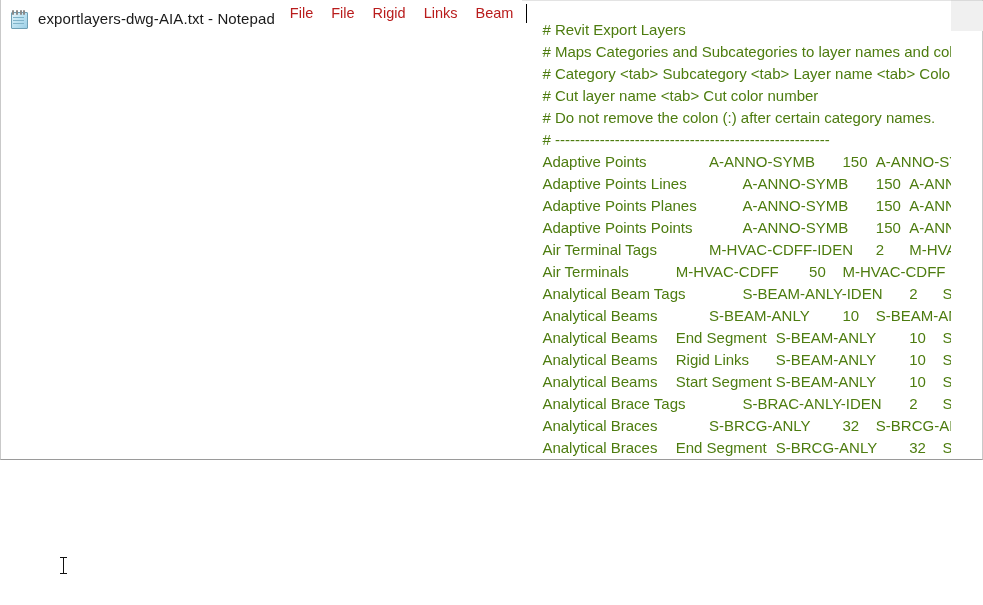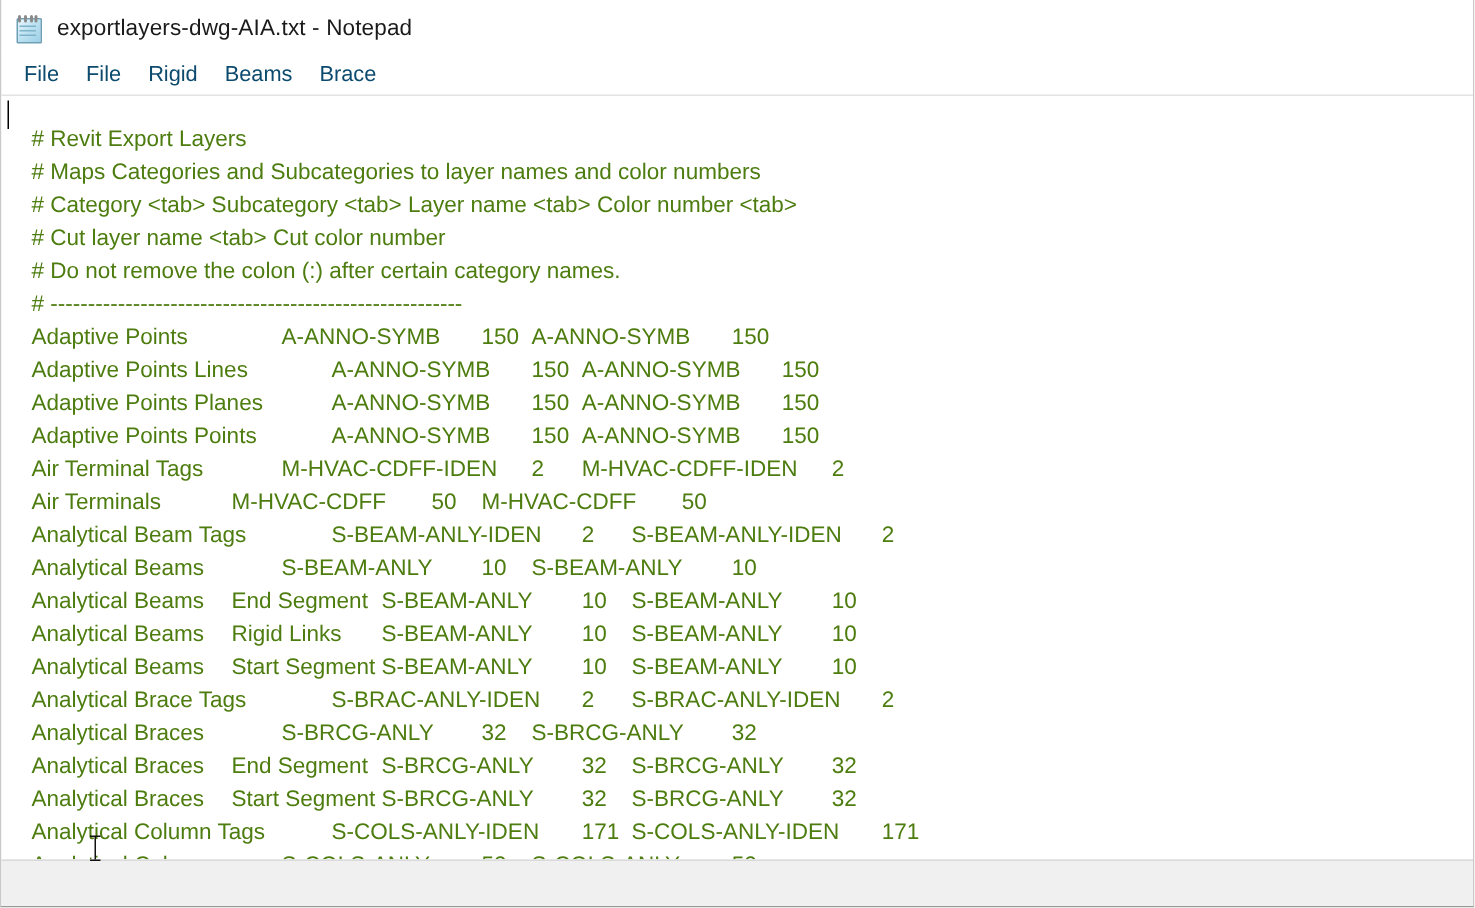--- a/index.html
+++ b/index.html
@@ -11,28 +11,28 @@
   body {
     width: 983px;
     height: 605px;
     overflow: hidden;
     font-family: "Liberation Sans", sans-serif;
   }
 
   .window {
     position: relative;
     width: 983px;
-    height: 605px;
+    height: 460px;
     background: #ffffff;
     box-sizing: border-box;
     border-left: 1px solid #c9c9c9;
     border-right: 1px solid #c9c9c9;
     border-bottom: 1px solid #9a9a9a;
     display: flex;
-    flex-direction: column;
+    flex-direction: row;
   }
 
   
   .titlebar {
     height: 37px;
     flex: 0 0 37px;
     background: #ffffff;
     display: flex;
     align-items: center;
     padding-left: 9px;
@@ -97,21 +97,21 @@
     height: 26px;
     flex: 0 0 26px;
     background: #ffffff;
     display: flex;
     align-items: center;
     padding-left: 6px;
     box-sizing: border-box;
   }
   .menu-item {
     font-size: 14.5px;
-    color: #0c4a6e;
+    color: #b91c1c;
     padding: 2px 9px 3px 9px;
     cursor: default;
     white-space: nowrap;
     font-family: "Liberation Sans", sans-serif;
   }
 
   
   .editor-wrap {
     flex: 1 1 auto;
     position: relative;
@@ -222,22 +222,22 @@
         <i style="left:11px;"></i>
       </div>
     </div>
     <div class="title-text">exportlayers-dwg-AIA.txt - Notepad</div>
   </div>
 
   <div class="menubar">
     <div class="menu-item">File</div>
     <div class="menu-item">File</div>
     <div class="menu-item">Rigid</div>
-    <div class="menu-item">Beams</div>
-    <div class="menu-item">Brace</div>
+    <div class="menu-item">Links</div>
+    <div class="menu-item">Beam</div>
   </div>
 
   <div class="editor-wrap">
     <div class="editor">
       <pre class="text" id="doc-text"># Revit Export Layers
 # Maps Categories and Subcategories to layer names and color numbers
 # Category &lt;tab&gt; Subcategory &lt;tab&gt; Layer name &lt;tab&gt; Color number &lt;tab&gt;
 # Cut layer name &lt;tab&gt; Cut color number
 # Do not remove the colon (:) after certain category names.
 # -------------------------------------------------------

